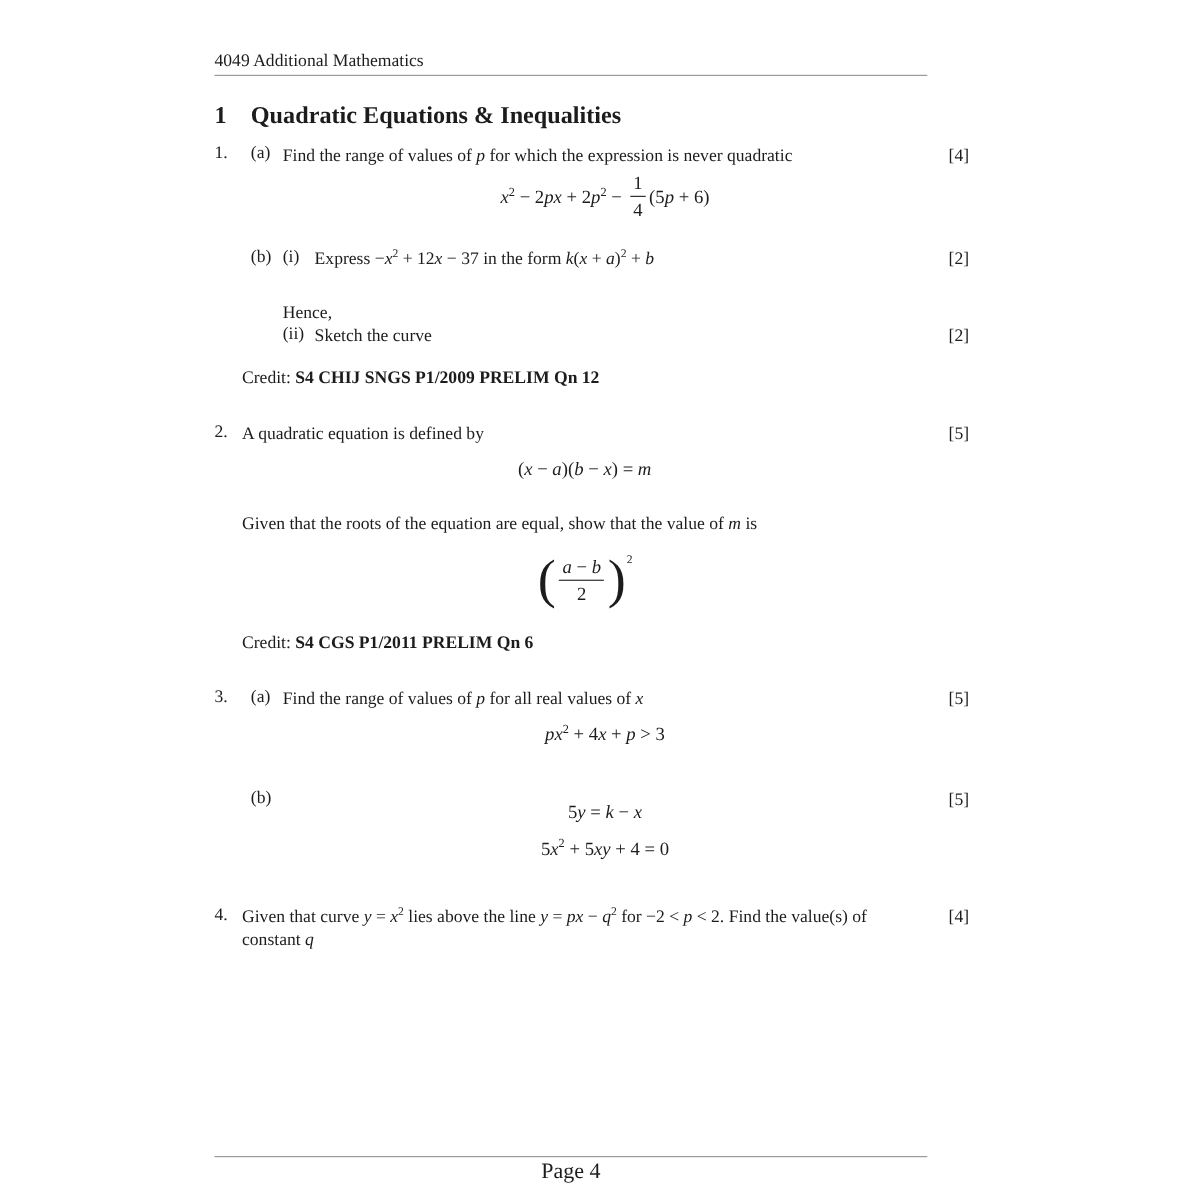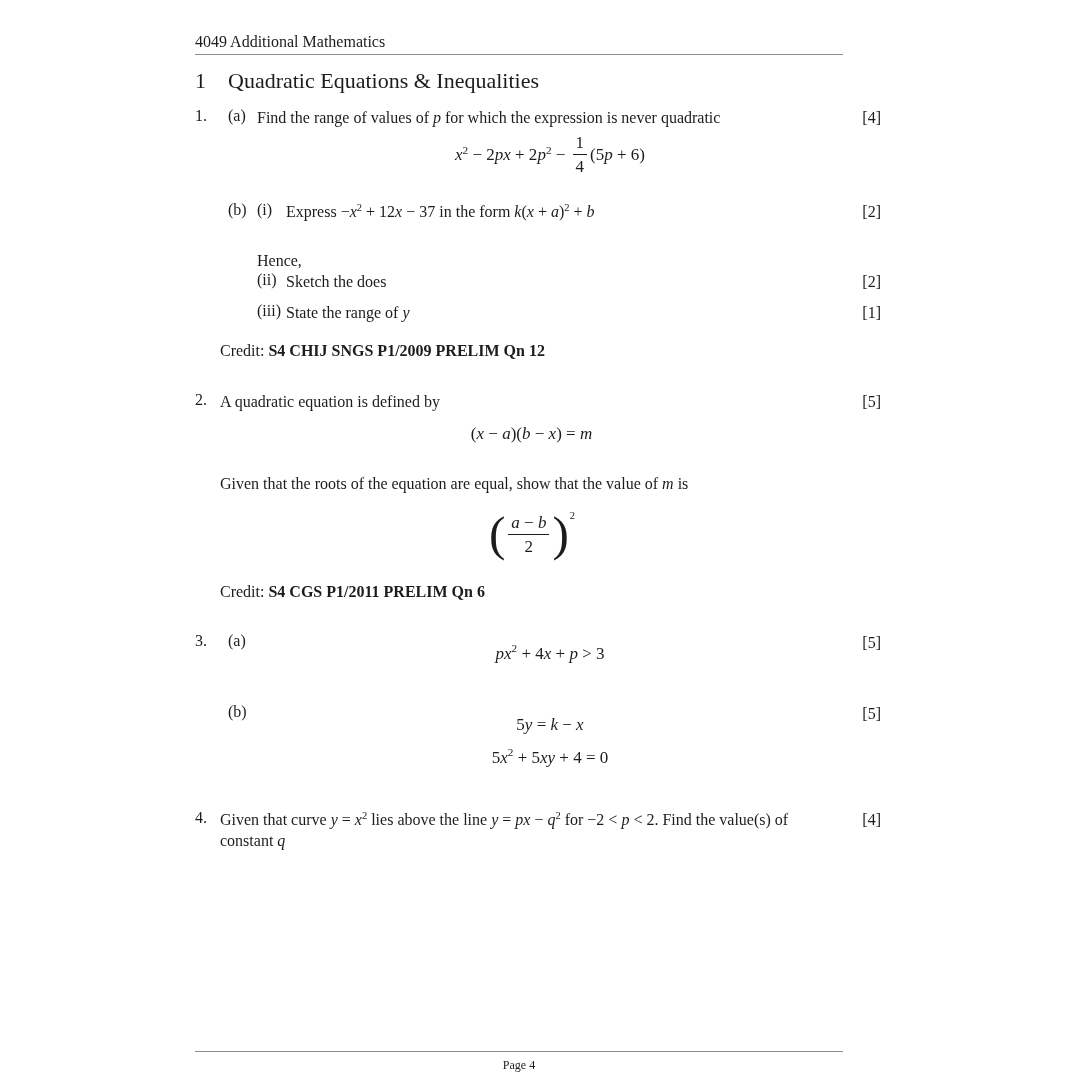--- a/index.html
+++ b/index.html
@@ -1,24 +1,24 @@
 <!DOCTYPE html>
 <html><head>
 <meta charset="utf-8">
 <style>
   html,body{margin:0;padding:0;}
   body{
     width:1080px;height:1080px;background:#ffffff;position:relative;
     font-family:"Liberation Serif","DejaVu Serif",serif;
     color:#1c1c1c;font-size:16px;
   }
-  .content{position:absolute;left:195px;top:32px;width:648px;}
+  .content{position:absolute;left:195px;top:46px;width:648px;}
   .doc-title{font-size:16px;line-height:19px;}
   .header-rule{border:none;border-top:1.5px solid #8f8f8f;margin:3px 0 0 0;}
-  .section-heading{margin-top:13px;font-size:22px;font-weight:normal;line-height:26px;}
+  .section-heading{margin-top:23px;font-size:22px;font-weight:bold;line-height:26px;}
   .section-heading .sec-num{display:inline-block;width:33px;}
   .question{display:flex;margin-top:30px;}
   .question.first{margin-top:13px;}
   .q-num{width:25px;flex:none;}
   .q-body{flex:1;min-width:0;}
   .row{position:relative;line-height:21px;}
   .mark{position:absolute;right:-38px;top:0;line-height:21px;}
   .sub{display:flex;margin-left:8px;}
   .sub-label{width:29px;flex:none;}
   .sub-body{flex:1;min-width:0;}
@@ -40,21 +40,21 @@
   .m-r{}
   .m-i{font-style:italic;}
   sup.m-sup{font-size:66%;line-height:0;}
   sup.m-psup{font-size:62%;line-height:0;position:relative;top:-1.35em;left:1px;}
   .frac{display:inline-block;vertical-align:middle;text-align:center;margin:0 3px;line-height:1.12;position:relative;top:-2px;}
   .frac .num{display:block;border-bottom:1.4px solid #1c1c1c;padding:0 3px 2px;}
   .frac .den{display:block;padding-top:2px;}
   .m-lp,.m-rp{font-size:290%;line-height:0;vertical-align:middle;position:relative;top:-2px;}
   .footer{position:absolute;left:195px;top:1051px;width:648px;text-align:center;}
   .footer-rule{border:none;border-top:1.5px solid #8f8f8f;margin:0 0 4px 0;}
-  .page-num{font-size:12px;line-height:19px;text-align:center;}
+  .page-num{font-size:20px;line-height:19px;text-align:center;}
 </style>
 </head>
 <body>
 
 <div class="content">
 
   <div class="doc-header">
     <div class="doc-title">4049 Additional Mathematics</div>
     <hr class="header-rule">
   </div>
@@ -83,33 +83,26 @@
             <div class="rom-label">(i)</div>
             <div class="rom-body row">
               <span><span class="m-r">Express −</span><span class="m-i">x</span><sup class="m-sup">2</sup><span class="m-r"> + 12</span><span class="m-i">x</span><span class="m-r"> − 37 in the form </span><span class="m-i">k</span><span class="m-r">(</span><span class="m-i">x</span><span class="m-r"> + </span><span class="m-i">a</span><span class="m-r">)</span><sup class="m-sup">2</sup><span class="m-r"> + </span><span class="m-i">b</span></span>
               <span class="mark">[2]</span>
             </div>
           </div>
           <div class="plain mt12"><span class="m-r">Hence,</span></div>
           <div class="rom">
             <div class="rom-label">(ii)</div>
             <div class="rom-body row">
-              <span><span class="m-r">Sketch the does</span></span>
+              <span><span class="m-r">Sketch the curve</span></span>
               <span class="mark">[2]</span>
             </div>
           </div>
           <div class="rom">
             <div class="rom-label"></div>
-          </div>
-          <div class="rom mt10">
-            <div class="rom-label">(iii)</div>
-            <div class="rom-body row">
-              <span><span class="m-r">State the range of </span><span class="m-i">y</span></span>
-              <span class="mark">[1]</span>
-            </div>
           </div>
         </div>
       </div>
       <div class="credit">
         <span>Credit:</span>
         <span class="credit-src">S4 CHIJ SNGS P1/2009 PRELIM Qn 12</span>
       </div>
     </div>
   </div>
 
@@ -130,20 +123,21 @@
     </div>
   </div>
 
   <div class="question">
     <div class="q-num">3.</div>
     <div class="q-body">
       <div class="sub">
         <div class="sub-label">(a)</div>
         <div class="sub-body">
           <div class="row">
+            <span><span class="m-r">Find the range of values of </span><span class="m-i">p</span><span class="m-r"> for all real values of </span><span class="m-i">x</span></span>
             <span class="mark">[5]</span>
           </div>
           <div class="eq eq-line"><span class="m-i">px</span><sup class="m-sup">2</sup><span class="m-r"> + 4</span><span class="m-i">x</span><span class="m-r"> + </span><span class="m-i">p</span><span class="m-r"> &gt; 3</span></div>
         </div>
       </div>
       <div class="sub mt12">
         <div class="sub-label">(b)</div>
         <div class="sub-body">
           <div class="row">
             <span class="mark">[5]</span>

